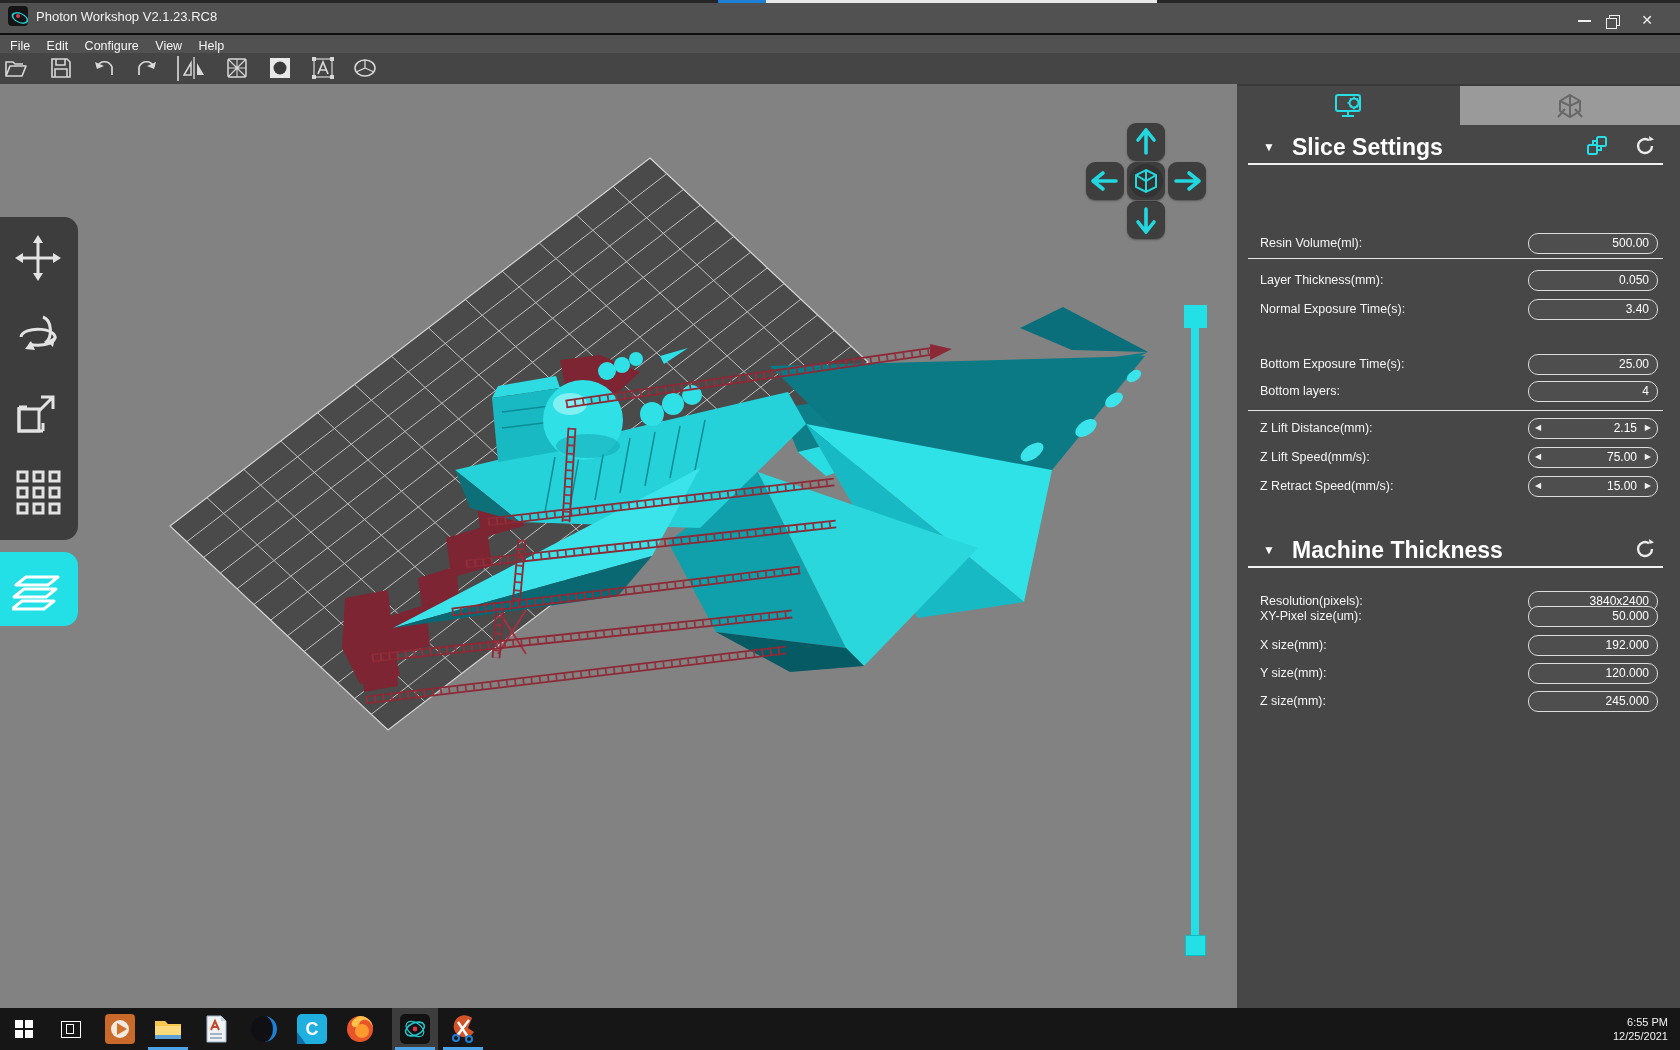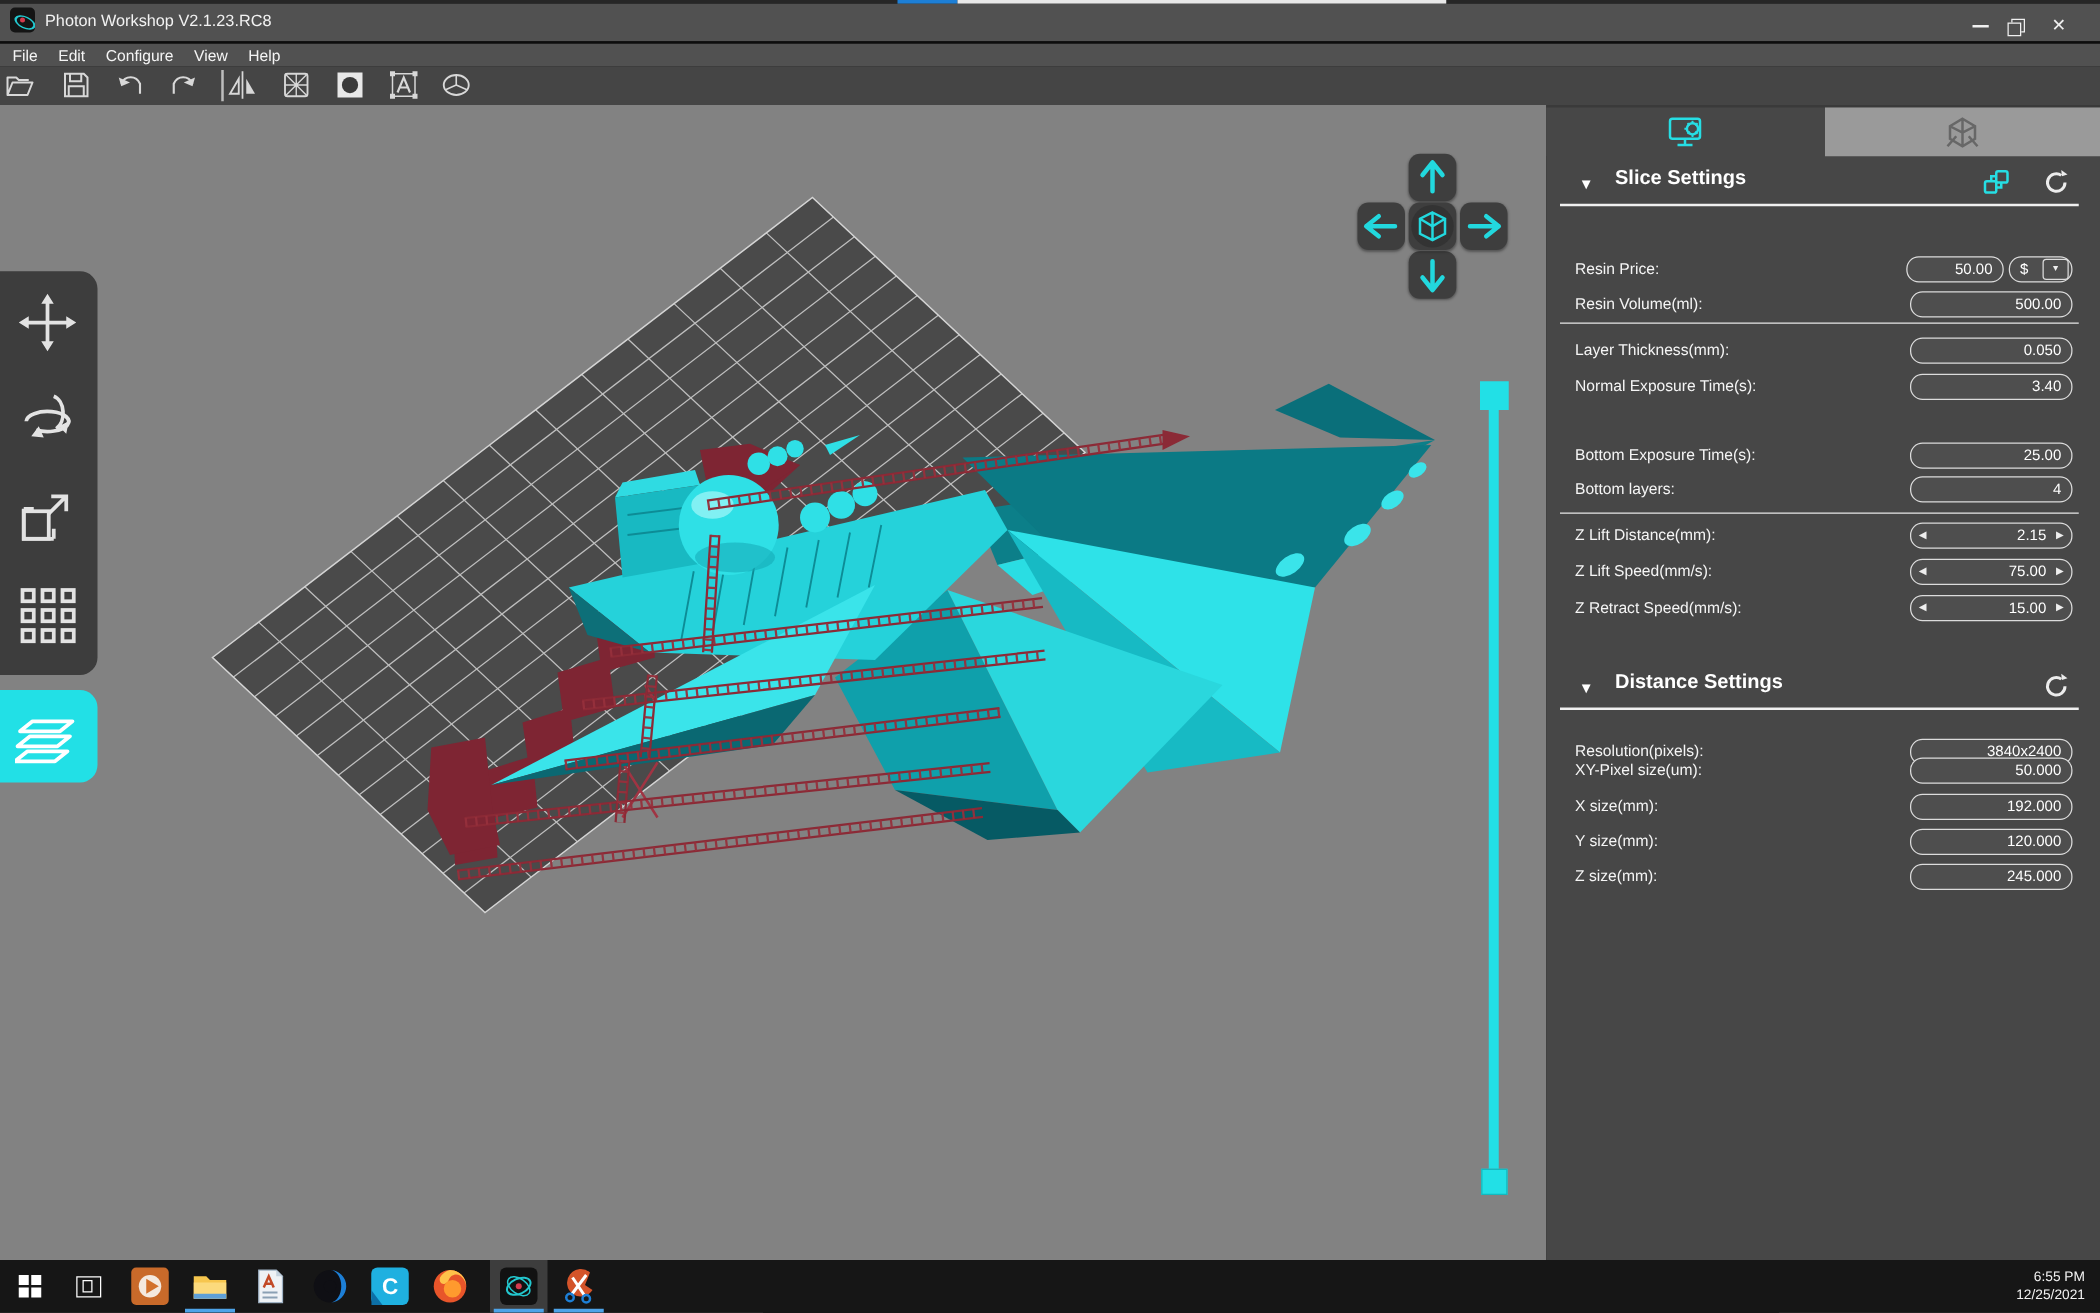--- a/index.html
+++ b/index.html
@@ -46,21 +46,21 @@
   #vslider-track{position:absolute;left:1191px;top:244px;width:8px;height:607px;background:#22e0e6;cursor:pointer;}
   #vslider-end{position:absolute;left:1185px;top:851px;width:21px;height:21px;background:#22e0e6;border:1px solid #12b9bf;box-sizing:border-box;cursor:pointer;}
   
   #panel{left:1237px;top:84px;width:443px;height:924px;background:#474747;}
   #tabbar{position:absolute;left:0;top:0;width:443px;height:39px;background:#474747;border-top:2px solid #3a3a3a;}
   #tab-slice{position:absolute;left:0;top:0;width:223px;height:39px;cursor:pointer;}
   #tab-model{position:absolute;left:223px;top:0;width:220px;height:39px;background:#9a9a9a;cursor:pointer;}
   .tabicon{position:absolute;left:50%;top:50%;transform:translate(-50%,-50%);}
   .sect-head{position:absolute;left:0;width:443px;height:26px;}
   .sect-arrow{position:absolute;left:26px;top:6px;font-size:12px;color:#fff;}
-  .sect-title{position:absolute;left:55px;top:0;font-size:16px;font-weight:bold;color:#fff;}
+  .sect-title{position:absolute;left:55px;top:0;font-size:23px;font-weight:bold;color:#fff;}
   .sect-underline{position:absolute;left:11px;width:415px;height:2px;background:#f0f0f0;}
   .sect-ico{position:absolute;top:0;width:24px;height:24px;cursor:pointer;}
   .prow{position:absolute;left:0;width:443px;height:21px;}
   .plabel{position:absolute;left:23px;top:3px;font-size:12.5px;color:#f5f5f5;}
   .fieldbox{position:absolute;top:0;height:21px;border:1.5px solid #dcdcdc;border-radius:10px;background:#4e4e4e;
     box-sizing:border-box;font-size:12px;color:#fff;cursor:text;}
   .fb-main{left:291px;width:130px;}
   .valr{position:absolute;right:8px;top:2px;}
   .vall{position:absolute;left:8px;top:2px;}
   .ddbtn{position:absolute;right:2px;top:1px;width:19px;height:15px;border:1px solid #dcdcdc;border-radius:3px;
@@ -400,30 +400,20 @@
     </span>
     <span class="sect-ico" style="left:396px">
       <svg width="24" height="24" viewBox="0 0 24 24" fill="none" stroke="#ececec" stroke-width="2.4">
         <path d="M19 12 a7 7 0 1 1 -3 -5.7"></path>
           <path d="M16 2 L16.5 7 L21 5.5" fill="#ececec" stroke="none"></path>
       </svg>
     </span>
   </div>
   <div class="sect-underline" style="top:79px"></div>
 
-  <div class="prow" style="top:121px">
-    <span class="plabel">Resin Price:</span>
-    <div class="fieldbox" style="left:288px;width:78px">
-      <span class="valr">50.00</span>
-    </div>
-    <div class="fieldbox" style="left:370px;width:51px">
-      <span class="vall">$</span>
-      <span class="ddbtn">▼</span>
-    </div>
-  </div>
   <div class="prow" style="top:149px">
     <span class="plabel">Resin Volume(ml):</span>
     <div class="fieldbox fb-main">
       <span class="valr">500.00</span>
     </div>
   </div>
   <div class="divline" style="top:174px"></div>
 
   <div class="prow" style="top:186px">
     <span class="plabel">Layer Thickness(mm):</span>
@@ -471,21 +461,21 @@
     <span class="plabel">Z Retract Speed(mm/s):</span>
     <div class="fieldbox fb-main">
       <span class="spin" style="left:6px">◀</span>
       <span class="valr" style="right:20px">15.00</span>
       <span class="spin" style="right:6px">▶</span>
     </div>
   </div>
 
   <div class="sect-head" style="top:453px">
     <span class="sect-arrow">▼</span>
-    <span class="sect-title">Distance Settings</span>
+    <span class="sect-title">Machine Thickness</span>
     <span class="sect-ico" style="left:396px">
       <svg width="24" height="24" viewBox="0 0 24 24" fill="none" stroke="#ececec" stroke-width="2.4">
         <path d="M19 12 a7 7 0 1 1 -3 -5.7"></path>
           <path d="M16 2 L16.5 7 L21 5.5" fill="#ececec" stroke="none"></path>
       </svg>
     </span>
   </div>
   <div class="sect-underline" style="top:482px"></div>
 
   <div class="prow" style="top:507px">

